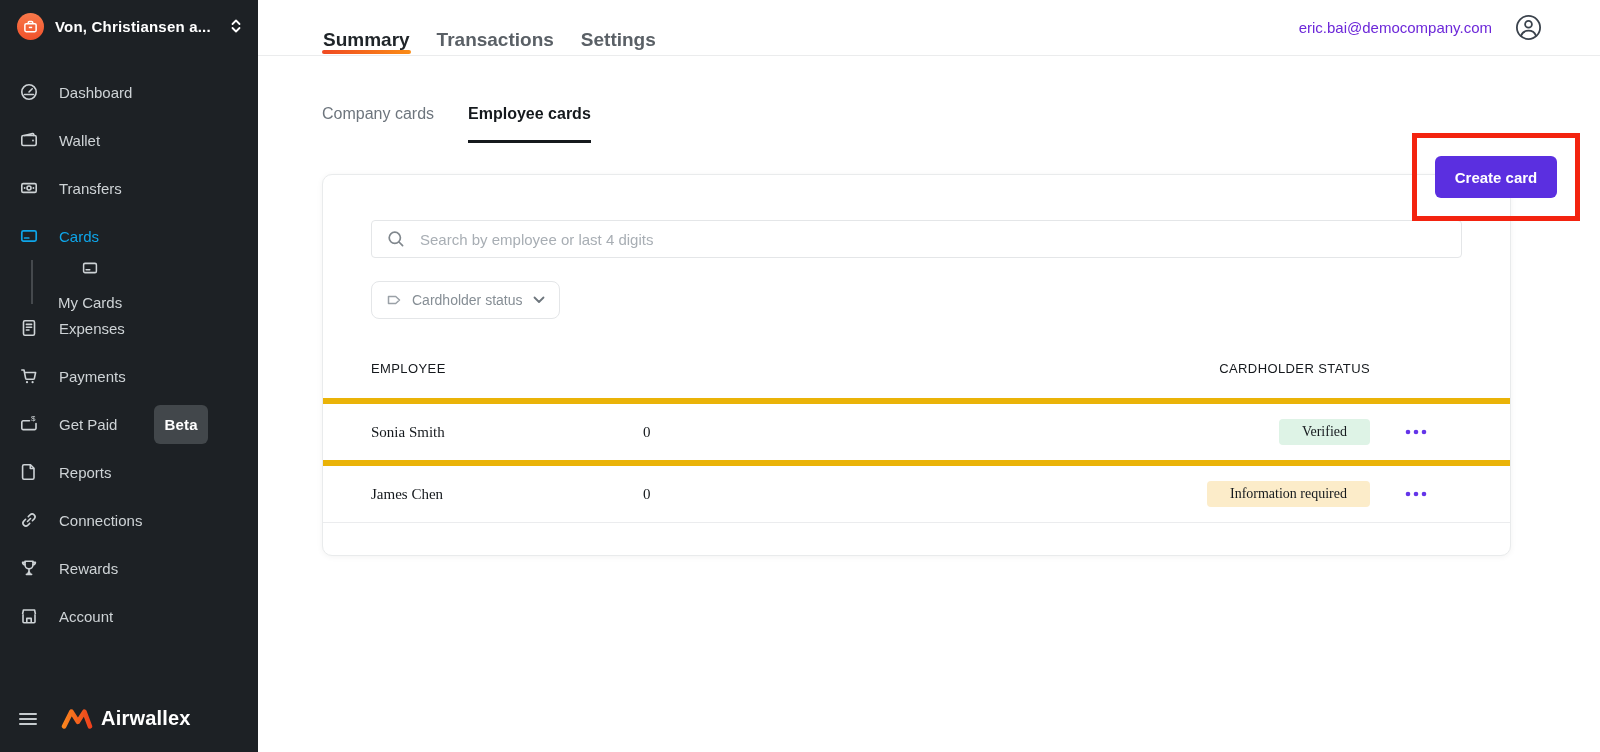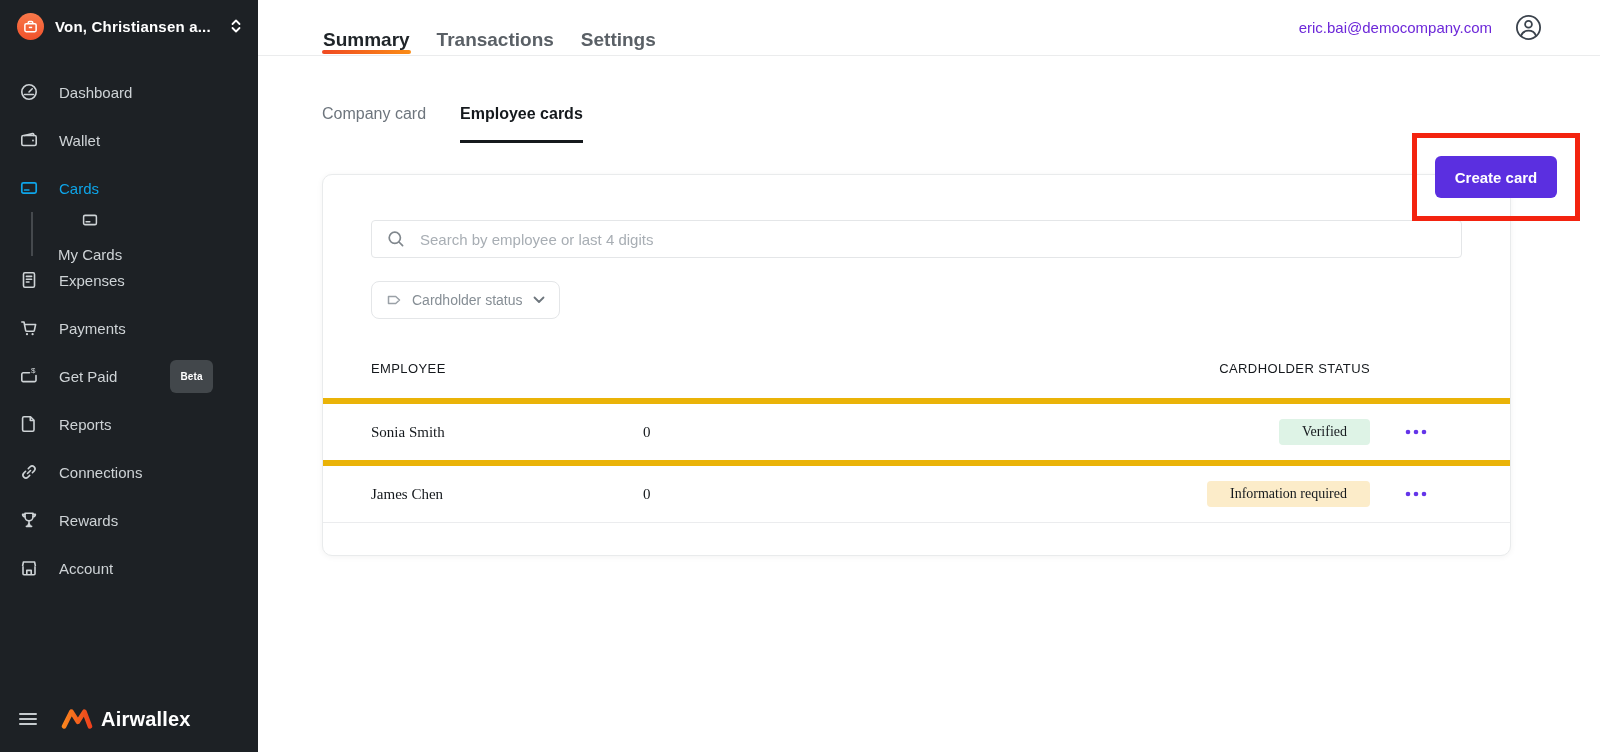--- a/index.html
+++ b/index.html
@@ -18,24 +18,24 @@
                   overflow:hidden; flex:1; letter-spacing:.2px; }
   .nav { padding-top:16px; flex:1; }
   .nav-item { height:48px; display:flex; align-items:center; padding:0 20px; gap:21px;
               font-size:15px; font-weight:500; color:#ced3d6; cursor:pointer; white-space:nowrap; }
   .nav-item .nicon { width:18px; height:18px; flex:none; display:flex; align-items:center; justify-content:center; }
   .nav-item.active { color:#0ea5e9; }
   .sub-wrap { display:flex; }
   .sub-rail { width:2px; background:#45494d; margin-left:31px; }
   .nav-item.sub { height:44px; padding-left:25px; gap:18px;flex-direction:column; }
   .nav-item.sub .nicon { width:16px; height:16px; }
-  .beta-badge { background:#42474b; color:#fff; font-size:10px; font-weight:700;
-                padding:11px 10px; border-radius:6px; margin-left:32px; letter-spacing:.2px; }
+  .beta-badge { background:#42474b; color:#fff; font-size:15px; font-weight:700;
+                padding:11px 10px; border-radius:6px; margin-left:16px; letter-spacing:.2px; }
   .sidebar-footer { height:66px; display:flex; align-items:center; padding:0 18px; gap:23px; margin-top:auto; }
-  .logo { display:flex; align-items:center; gap:8px; }
+  .logo { display:flex; align-items:flex-start; gap:8px; }
   .logo-text { color:#fff; font-weight:700; font-size:20px; letter-spacing:.2px; }
 
   
   .main { flex:1; display:flex; flex-direction:column; position:relative; background:#fff; }
   .topbar { height:56px; border-bottom:1px solid #ebeced; display:flex; align-items:stretch;
             padding:0 58px 0 64px; }
   .top-tabs { display:flex; gap:25px; }
   .top-tab { display:flex; align-items:center; position:relative; font-size:19px; font-weight:700;
              color:#5a6066; cursor:pointer; padding:0 1px;margin-top:24px; }
   .top-tab.active { color:#1f2428; }
@@ -118,20 +118,30 @@
       </div>
       <div class="nav-item">
         <span class="nicon">
           <svg width="18" height="18" viewBox="0 0 18 18" fill="none" stroke="currentColor" stroke-width="1.6" stroke-linecap="round">
             <rect x="1.8" y="4.5" width="14.4" height="10" rx="1.6"></rect>
             <path d="M4.5 4.5 12.5 2.6a1 1 0 0 1 1.2.8l.2 1.1"></path>
             <circle cx="13" cy="9.5" r="0.9" fill="currentColor" stroke="none"></circle>
           </svg>
         </span>
         <span>Wallet</span>
+      </div>
+      <div class="nav-item">
+        <span class="nicon">
+          <svg width="18" height="18" viewBox="0 0 18 18" fill="none" stroke="currentColor" stroke-width="1.6">
+            <rect x="1.8" y="4.6" width="14.4" height="8.8" rx="1.4"></rect>
+            <circle cx="9" cy="9" r="2"></circle>
+              <path d="M4.6 9h.01M13.4 9h.01" stroke-linecap="round" stroke-width="1.8"></path>
+          </svg>
+        </span>
+        <span>Transfers</span>
       </div>
       <div class="nav-item active">
         <span class="nicon">
           <svg width="18" height="18" viewBox="0 0 18 18" fill="none" stroke="currentColor" stroke-width="1.7" stroke-linecap="round">
             <rect x="1.8" y="3.8" width="14.4" height="10.4" rx="1.6"></rect>
             <path d="M4.6 11h4.2"></path>
           </svg>
         </span>
         <span>Cards</span>
       </div>
@@ -262,21 +272,21 @@
             <circle cx="13.5" cy="10.2" r="3.4"></circle>
             <path d="M6.1 21.6c1.3-3.2 4-4.9 7.4-4.9s6.1 1.7 7.4 4.9" stroke-linecap="round"></path>
           </svg>
         </span>
       </div>
     </div>
 
     <div class="content">
       <div class="page-tabs">
         <div class="page-tab">
-          <span>Company card</span>
+          <span>Company cards</span>
         </div>
         <div class="page-tab active">
           <span>Employee cards</span>
         </div>
       </div>
 
       <div class="annotation-box">
         <button class="create-btn">Create card</button>
       </div>
 

